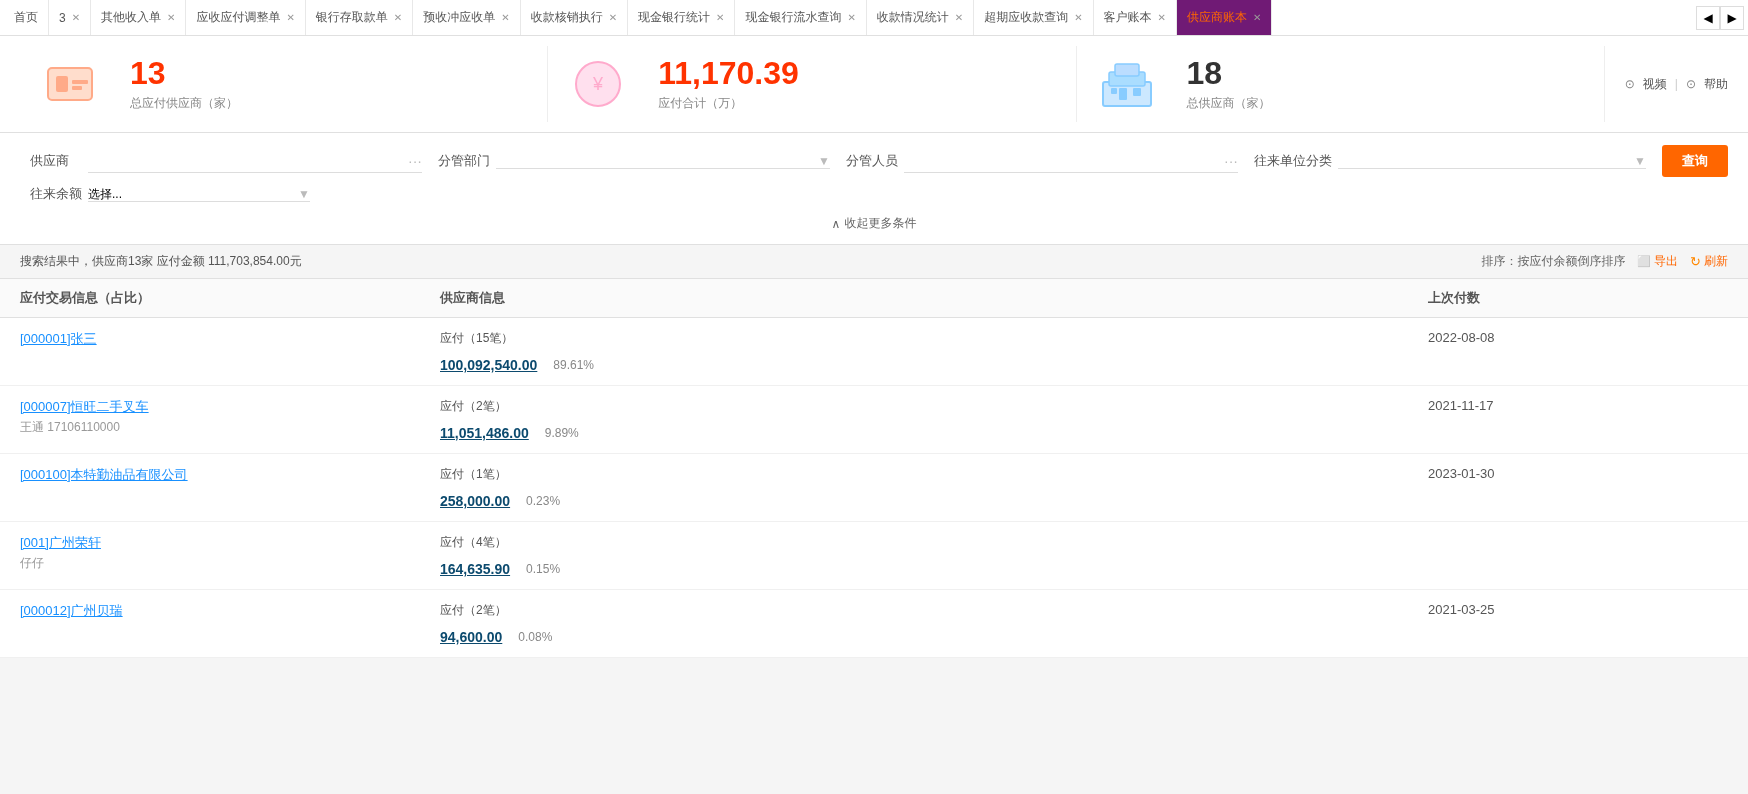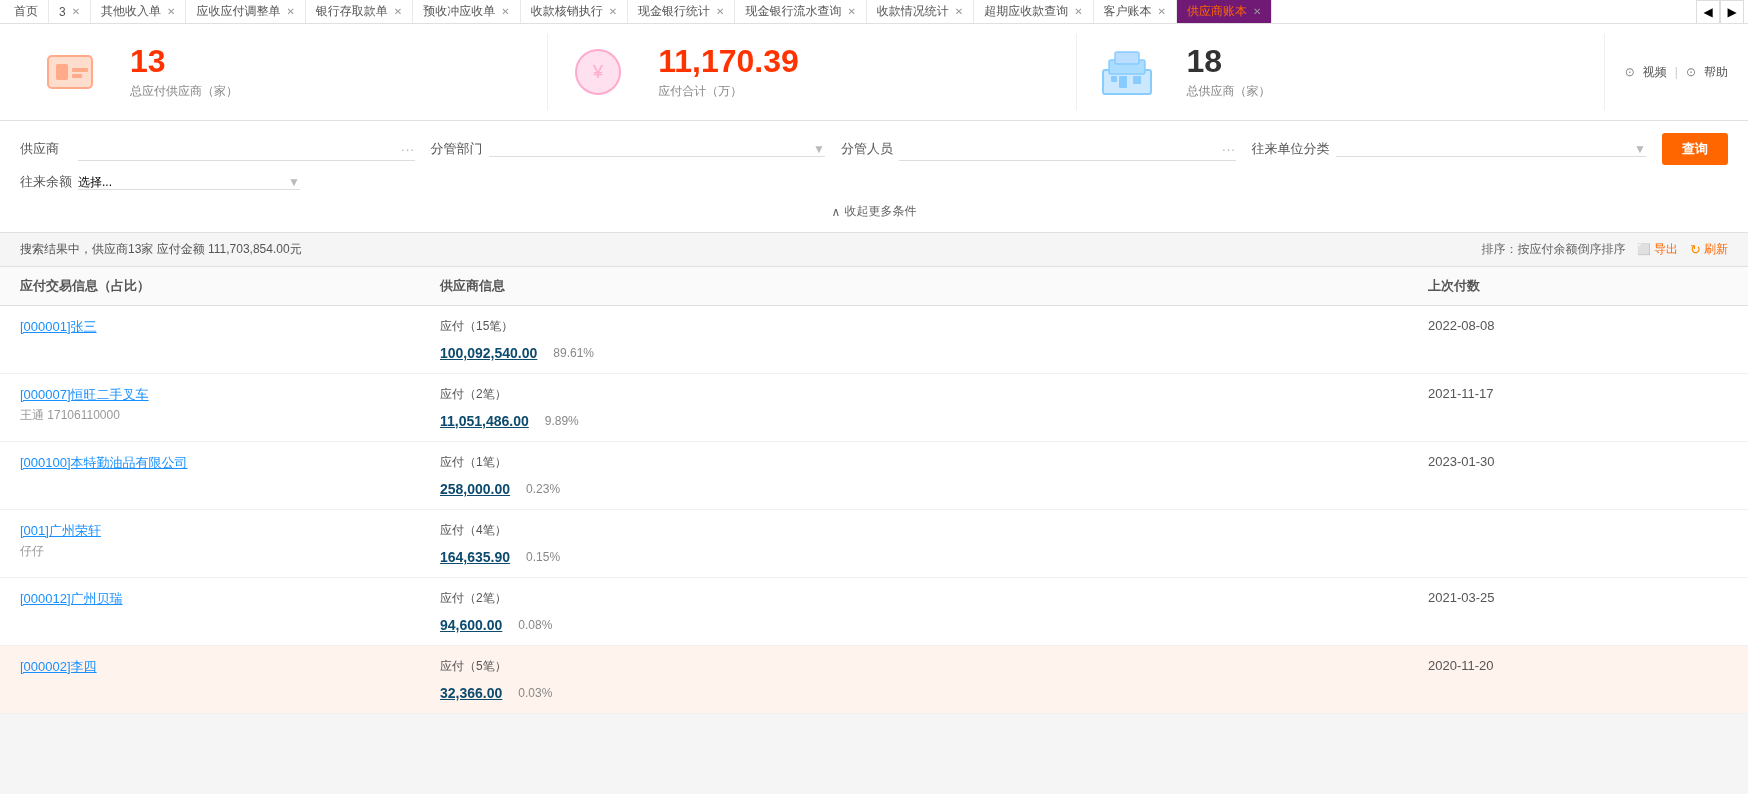--- a/index.html
+++ b/index.html
@@ -4,21 +4,21 @@
   <style>
     * { box-sizing: border-box; margin: 0; padding: 0; }
     body { font-family: 'Microsoft YaHei', Arial, sans-serif; font-size: 13px; background: #f5f5f5; color: #333; }
 
     
     .top-nav {
       display: flex;
       align-items: center;
       background: #fff;
       border-bottom: 1px solid #e0e0e0;
-      height: 24px;
+      height: 36px;
       padding: 0 4px;
       overflow: hidden;
     }
     .nav-tab {
       display: flex;
       align-items: center;
       padding: 0 10px;
       height: 36px;
       white-space: nowrap;
       cursor: pointer;
@@ -104,20 +104,21 @@
     .filter-bar {
       background: #fff;
       padding: 12px 20px 8px;
       border-bottom: 1px solid #e0e0e0;
     }
     .filter-row {
       display: flex;
       align-items: center;
       gap: 16px;
       margin-bottom: 8px;
+      margin-left: 10px;
     }
     .filter-item {
       display: flex;
       align-items: center;
       gap: 6px;
       flex: 1;
     }
     .filter-label {
       white-space: nowrap;
       font-size: 13px;
@@ -497,28 +498,15 @@
       <div class="txn-info">
         <div class="txn-label">应付（2笔）</div>
         <div class="txn-row">
           <span class="txn-amount">94,600.00</span>
           <span class="txn-pct">0.08%</span>
         </div>
       </div>
       <div class="last-pay">2021-03-25</div>
     </div>
 
-    <div class="table-row highlighted">
-      <div>
-        <div class="supplier-link">[000002]李四</div>
-      </div>
-      <div class="txn-info">
-        <div class="txn-label">应付（5笔）</div>
-        <div class="txn-row">
-          <span class="txn-amount">32,366.00</span>
-          <span class="txn-pct">0.03%</span>
-        </div>
-      </div>
-      <div class="last-pay">2020-11-20</div>
-    </div>
 
   </div>
 </div>
 
 </body></html>

